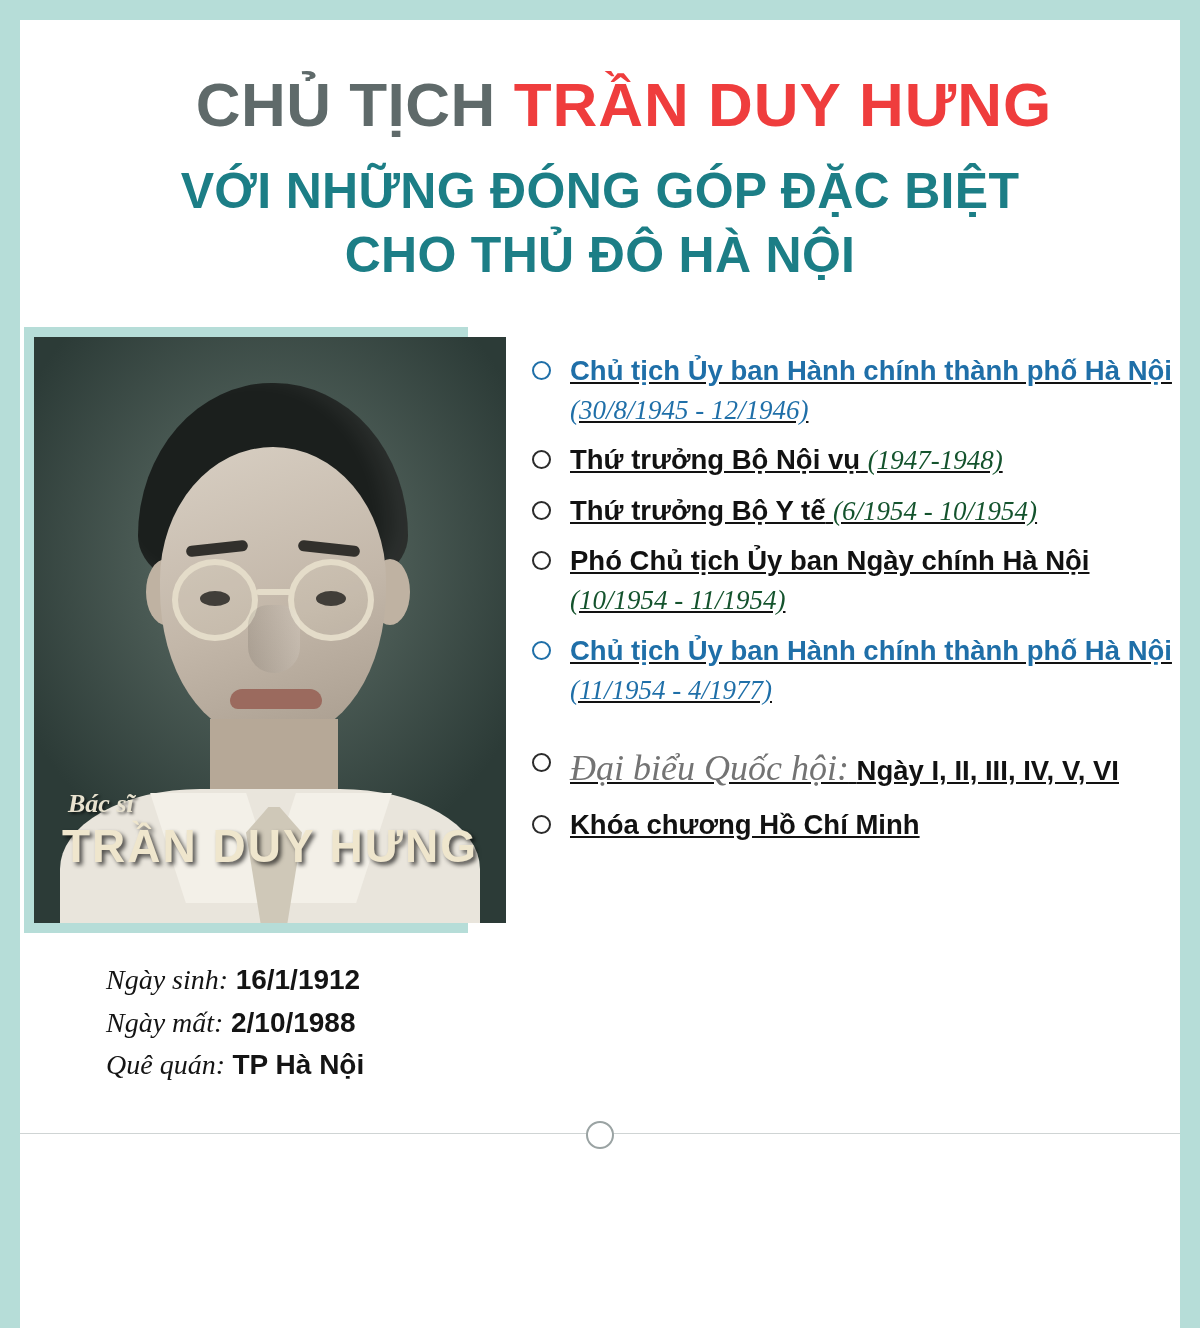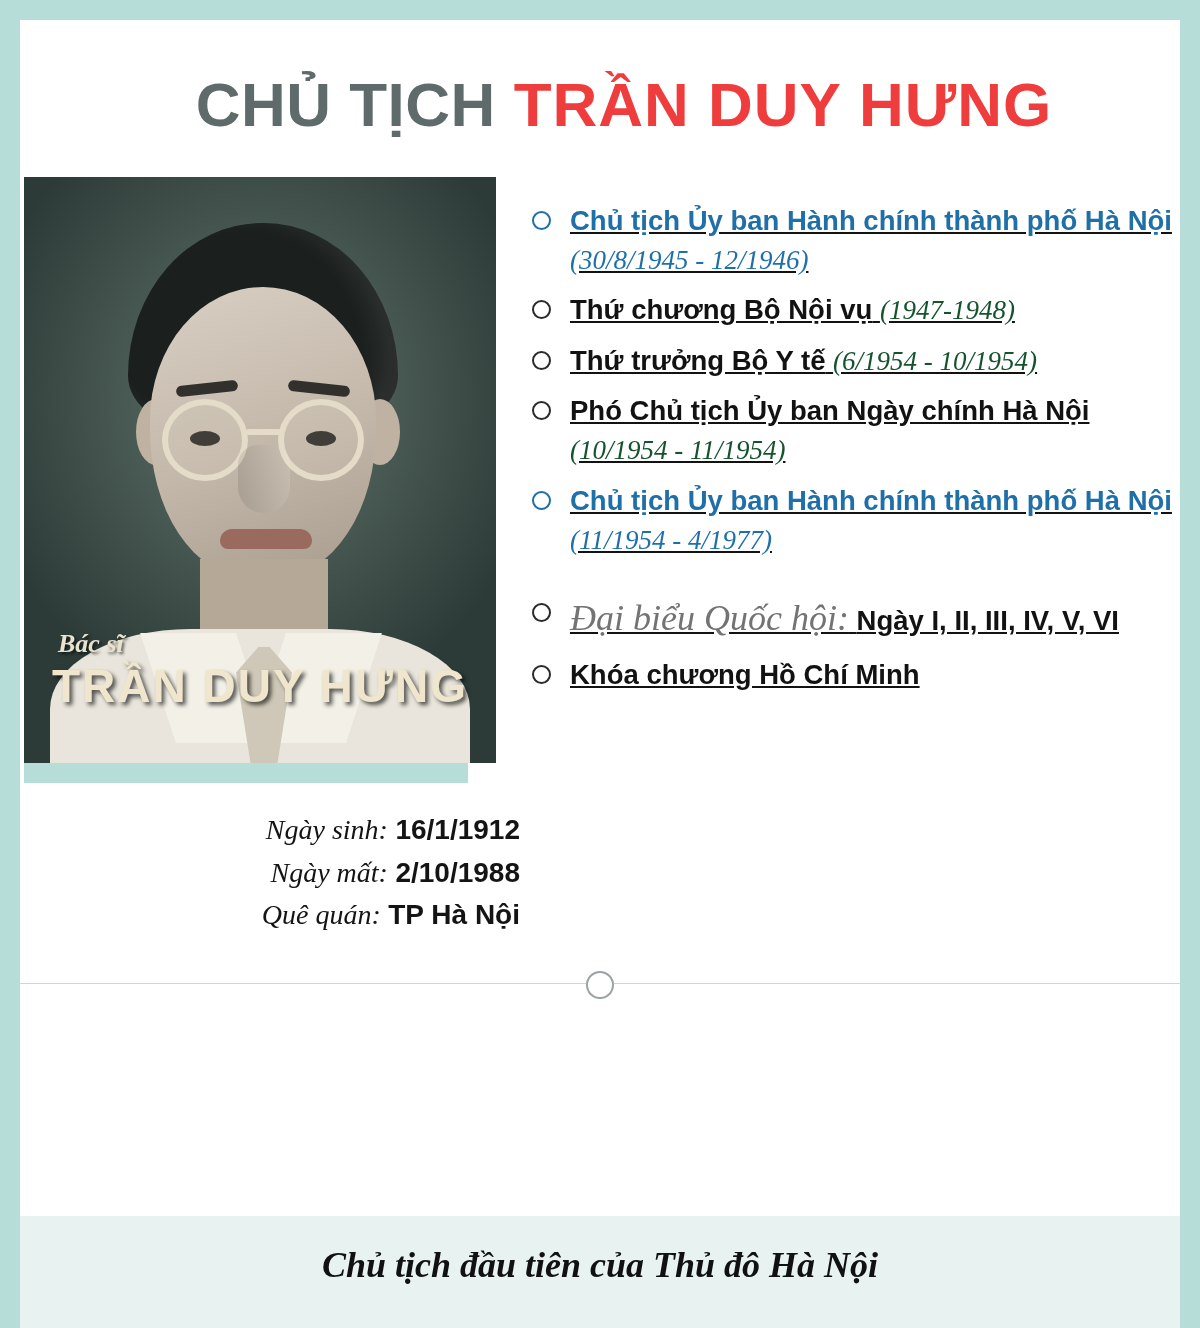--- a/index.html
+++ b/index.html
@@ -91,20 +91,21 @@
     width: 500px;
     flex: 0 0 500px;
     padding-left: 4px;
     box-sizing: border-box;
   }
 
   .photo-wrap {
     width: 444px;
     height: 606px;
     background: #b6ddd8;
+    padding: 10px;
     box-sizing: border-box;
   }
   .photo {
     position: relative;
     width: 472px;
     height: 586px;
     overflow: hidden;
     background: #2a3b38;
     background:
       radial-gradient(ellipse 60% 55% at 50% 38%, #6e7c74 0%, #4a5a54 45%, #2c3b37 100%);
@@ -235,21 +236,21 @@
     z-index: 4;
   }
 
   .facts {
     margin-top: 26px;
     padding-left: 82px;
     font-size: 27px;
     line-height: 1.52;
     color: #141414;
   }
-  .fact-row { white-space: nowrap; text-align: right; }
+  .fact-row { white-space: nowrap; }
   .fact-label {
     font-family: "Liberation Serif", serif;
     font-style: italic;
     font-size: 28px;
   }
   .fact-value {
     font-weight: 700;
     font-size: 28px;
   }
 
@@ -355,20 +356,24 @@
   <div class="frame-top"></div>
   <div class="frame-left"></div>
   <div class="frame-right"></div>
 
   <div class="content">
 
     <div class="title-block">
       <div class="title-line1">
         <span class="t-grey">CHỦ TỊCH</span>
         <span class="t-red">TRẦN DUY HƯNG</span>
+      </div>
+      <div class="title-line2">
+        <div>VỚI NHỮNG ĐÓNG GÓP ĐẶC BIỆT</div>
+        <div>CHO THỦ ĐÔ HÀ NỘI</div>
       </div>
     </div>
 
     <div class="body-area">
 
       <div class="left-col">
 
         <div class="photo-wrap">
           <div class="photo">
             <div class="p-hair"></div>
@@ -415,21 +420,21 @@
         <ul class="roles">
 
           <li class="blue">
             <span class="bullet"></span>
             <span class="r-title">Chủ tịch Ủy ban Hành chính thành phố Hà Nội</span>
             <span class="r-period">(30/8/1945 - 12/1946)</span>
           </li>
 
           <li>
             <span class="bullet"></span>
-            <span class="r-title">Thứ chương Bộ Nội vụ</span>
+            <span class="r-title">Thứ trưởng Bộ Nội vụ</span>
             <span class="r-period">(1947-1948)</span>
           </li>
 
           <li>
             <span class="bullet"></span>
             <span class="r-title">Thứ trưởng Bộ Y tế</span>
             <span class="r-period">(6/1954 - 10/1954)</span>
           </li>
 
           <li>
@@ -460,17 +465,14 @@
 
     </div>
 
     <div class="divider-area">
       <div class="divider-line"></div>
       <div class="divider-dot"></div>
     </div>
 
   </div>
 
-  <div class="footer-band">
-    <div class="footer-text">Chủ tịch đầu tiên của Thủ đô Hà Nội</div>
-  </div>
 
 </div>
 
 </body></html>

